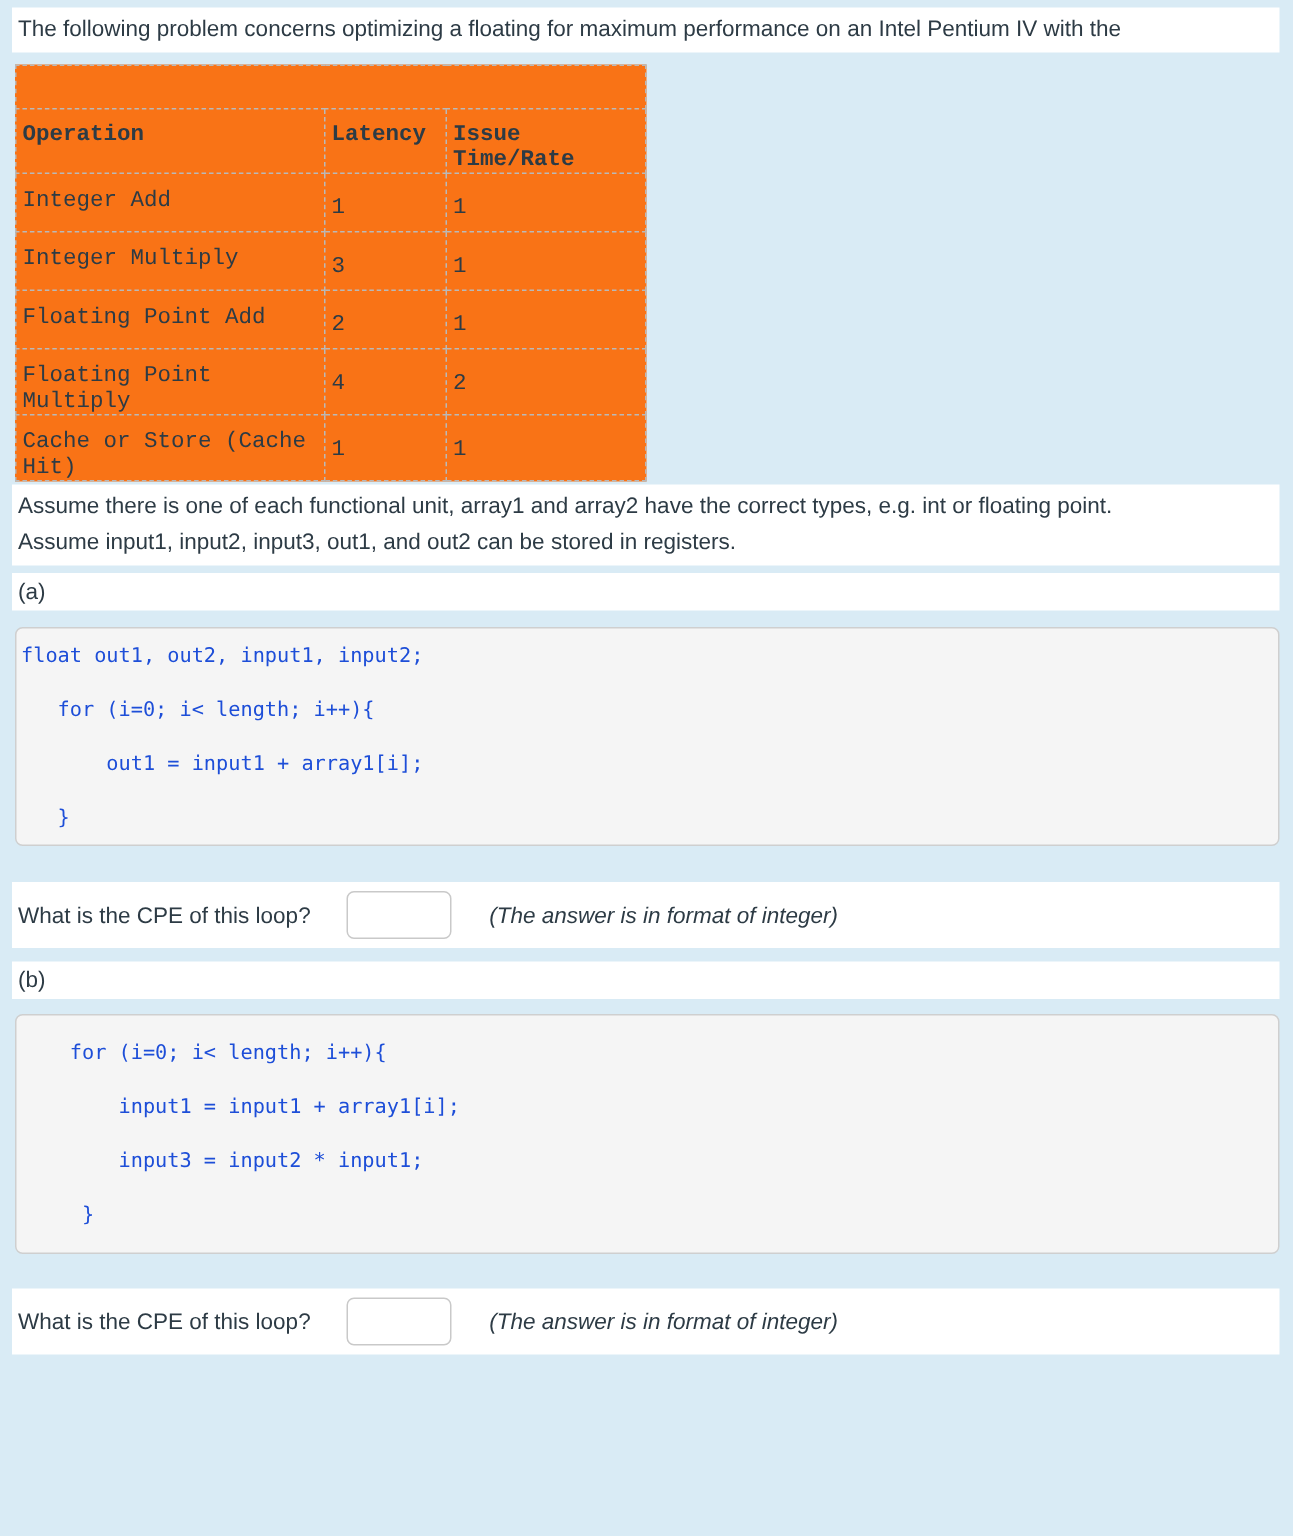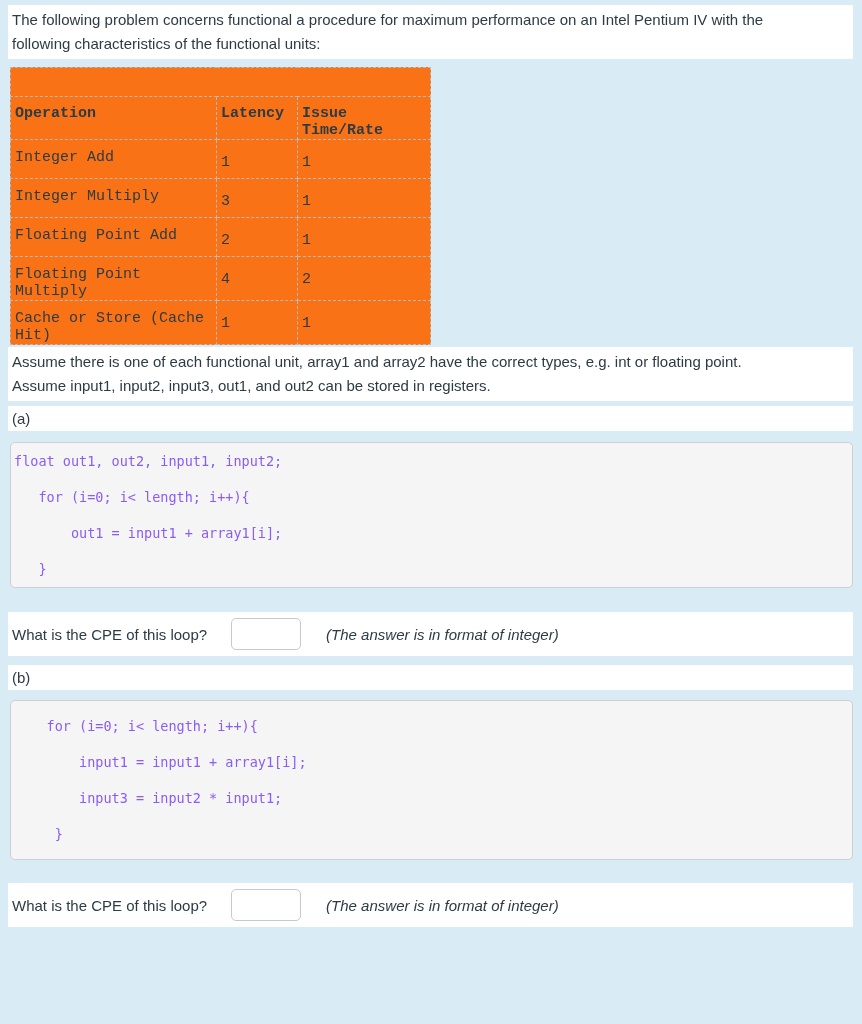--- a/index.html
+++ b/index.html
@@ -60,21 +60,21 @@
   
   .code-block {
     background: #f5f5f5;
     border: 1px solid #cfcfcf;
     border-radius: 5px;
     margin: 11px 9px 0 10px;
     padding: 0 3px;
     font-family: "DejaVu Sans Mono", "Liberation Mono", monospace;
     font-size: 13.5px;
     line-height: 36px;
-    color: #8b5cf6;
+    color: #1d4ed8;
     overflow: hidden;
   }
   .code-block.b { margin-top: 10px; padding-top: 7px; padding-bottom: 7px; }
   .code-line { white-space: pre; }
   
   .question-row {
     background: #ffffff;
     margin: 24px 9px 0 8px;
     height: 44px;
     display: flex;
@@ -95,22 +95,21 @@
     font-size: 15px;
     padding: 0 6px;
     outline: none;
   }
   .q-note { margin-left: 10px; font-style: italic; }
 </style>
 </head>
 <body>
 
 <div class="text-block">
-  <div>The following problem concerns functional a procedure for maximum performance on an Intel Pentium IV with the</div>
-  <div>following characteristics of the functional units:</div>
+  <div>The following problem concerns optimizing a floating for maximum performance on an Intel Pentium IV with the</div>
 </div>
 
 <table class="fu-table">
   <colgroup>
     <col style="width:206px">
     <col style="width:81px">
     <col style="width:133px">
   </colgroup>
   <tbody>
       <tr class="spacer-row">

